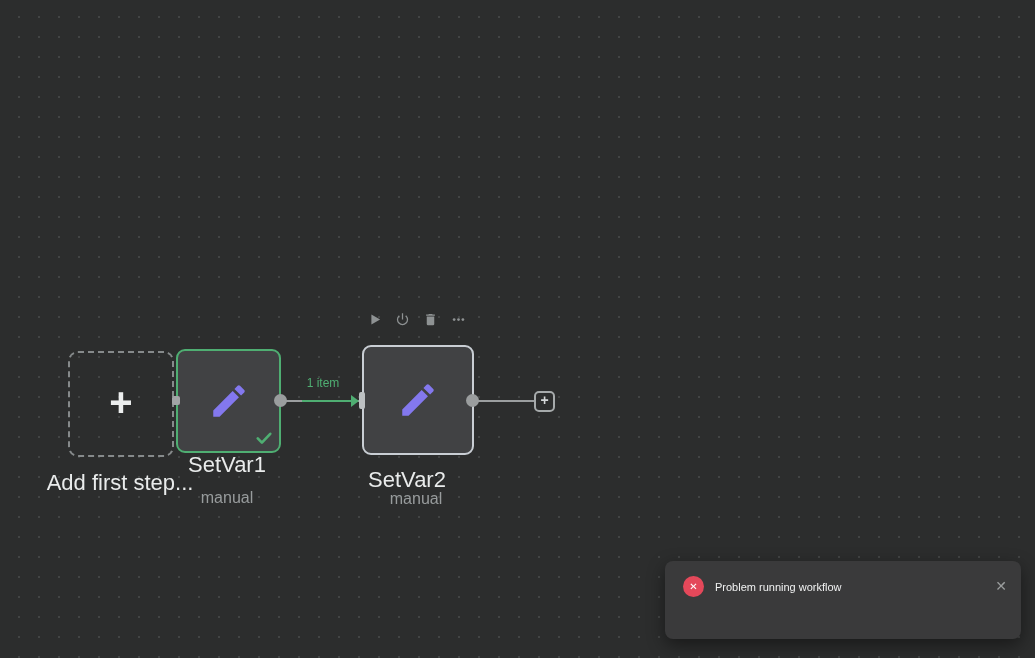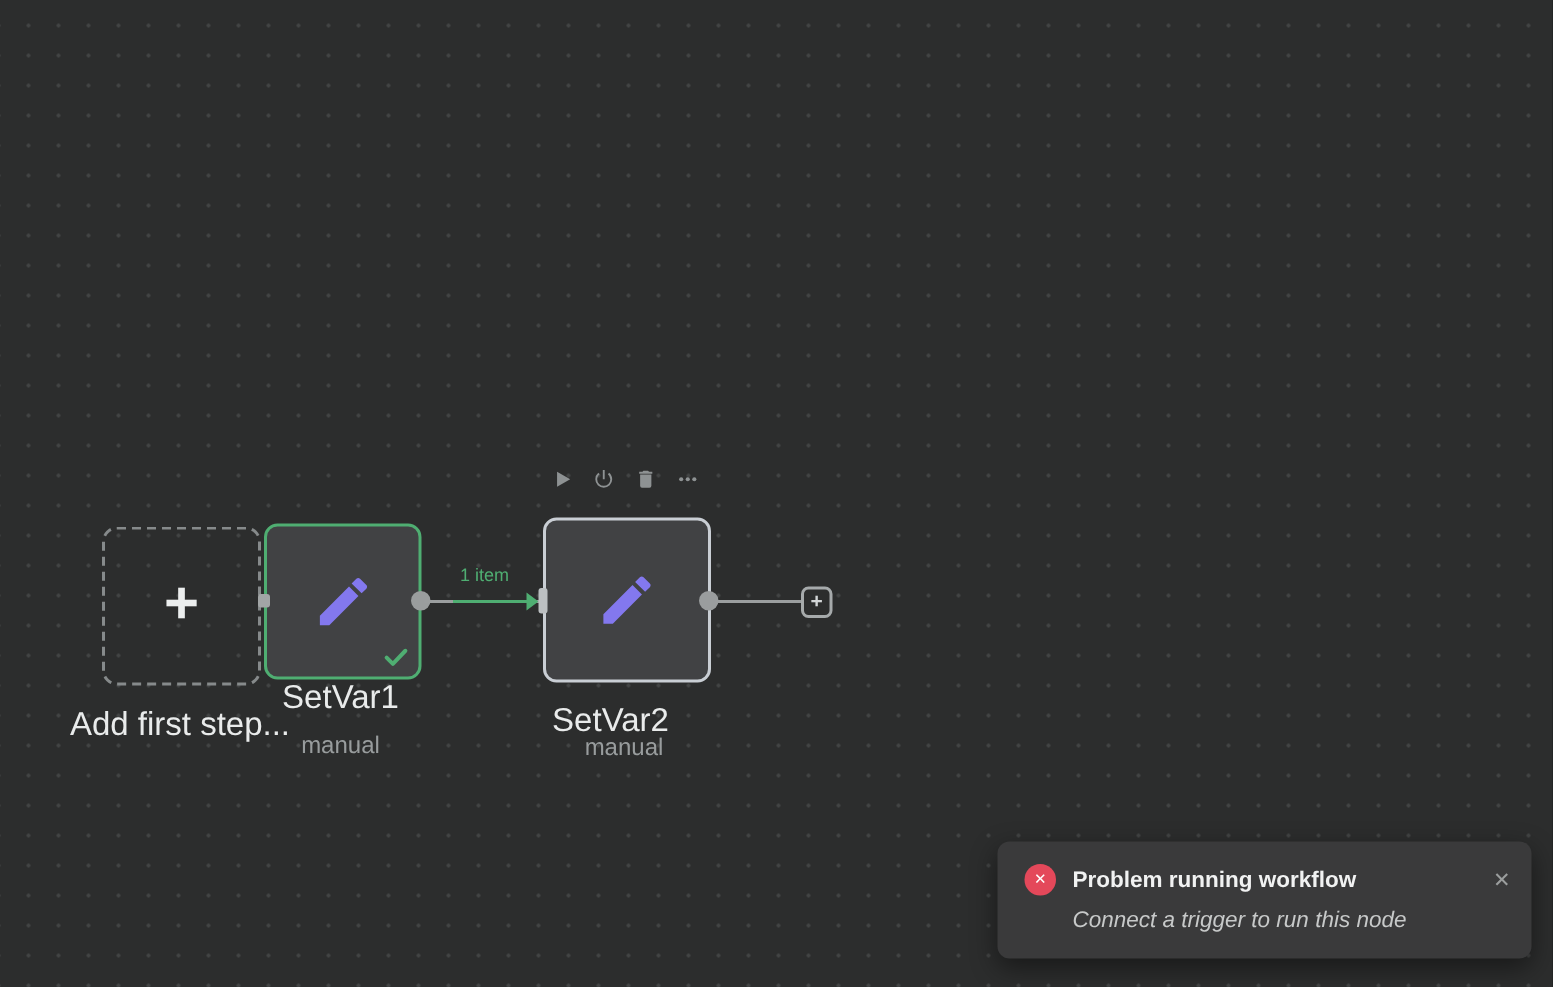--- a/index.html
+++ b/index.html
@@ -70,21 +70,21 @@
   .toast{
     position:absolute;left:665px;top:561px;width:356px;height:78px;
     background:#3a3a3b;border-radius:8px;box-shadow:0 6px 18px rgba(0,0,0,.45);
     box-sizing:border-box;padding:15px 18px 12px 18px;
   }
   .toast-row{display:flex;align-items:center;gap:11px;}
   .err-circle{
     width:21px;height:21px;border-radius:50%;background:#e4485a;flex:0 0 auto;
     color:#ffffff;font-size:10px;font-weight:700;display:flex;align-items:center;justify-content:center;
   }
-  .toast-title{color:#f1f2f2;font-size:15px;font-weight:700;}
+  .toast-title{color:#f1f2f2;font-size:11px;font-weight:400;}
   .toast-msg{color:#c7c9c9;font-size:15px;font-style:italic;margin-top:8px;margin-left:32px;}
   .toast-close{
     position:absolute;right:14px;top:18px;color:#9b9e9e;font-size:14px;cursor:pointer;line-height:1;
   }
 </style>
 </head>
 <body>
 
 <div class="canvas">
 
@@ -146,17 +146,16 @@
   <div class="port-bar"></div>
   <div class="port-circle out2"></div>
   <div class="wire wire2"></div>
   <div class="add-output-btn">+</div>
 
   <div class="toast">
     <div class="toast-row">
       <span class="err-circle">✕</span>
       <span class="toast-title">Problem running workflow</span>
     </div>
-    <div class="toast-msg">Connect a trigger to run this node</div>
     <span class="toast-close">✕</span>
   </div>
 
 </div>
 
 </body></html>

